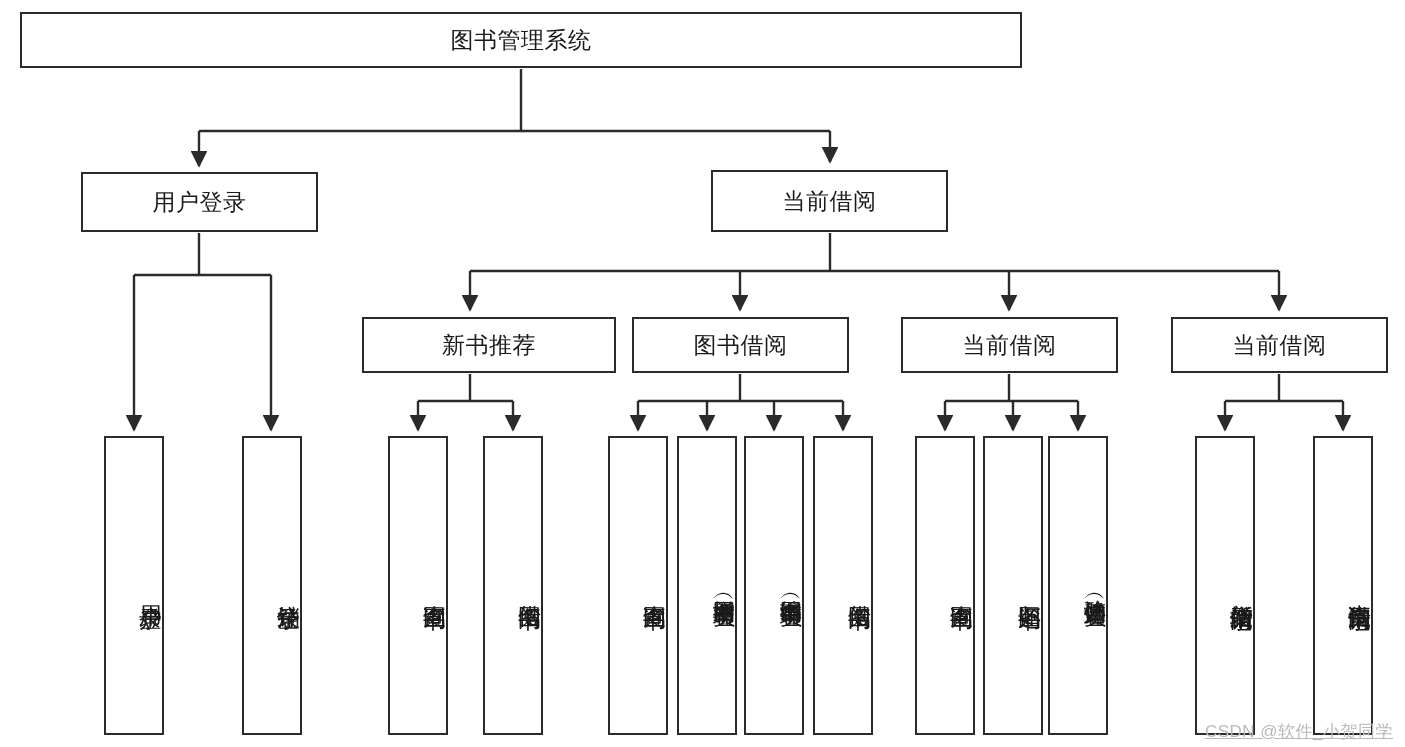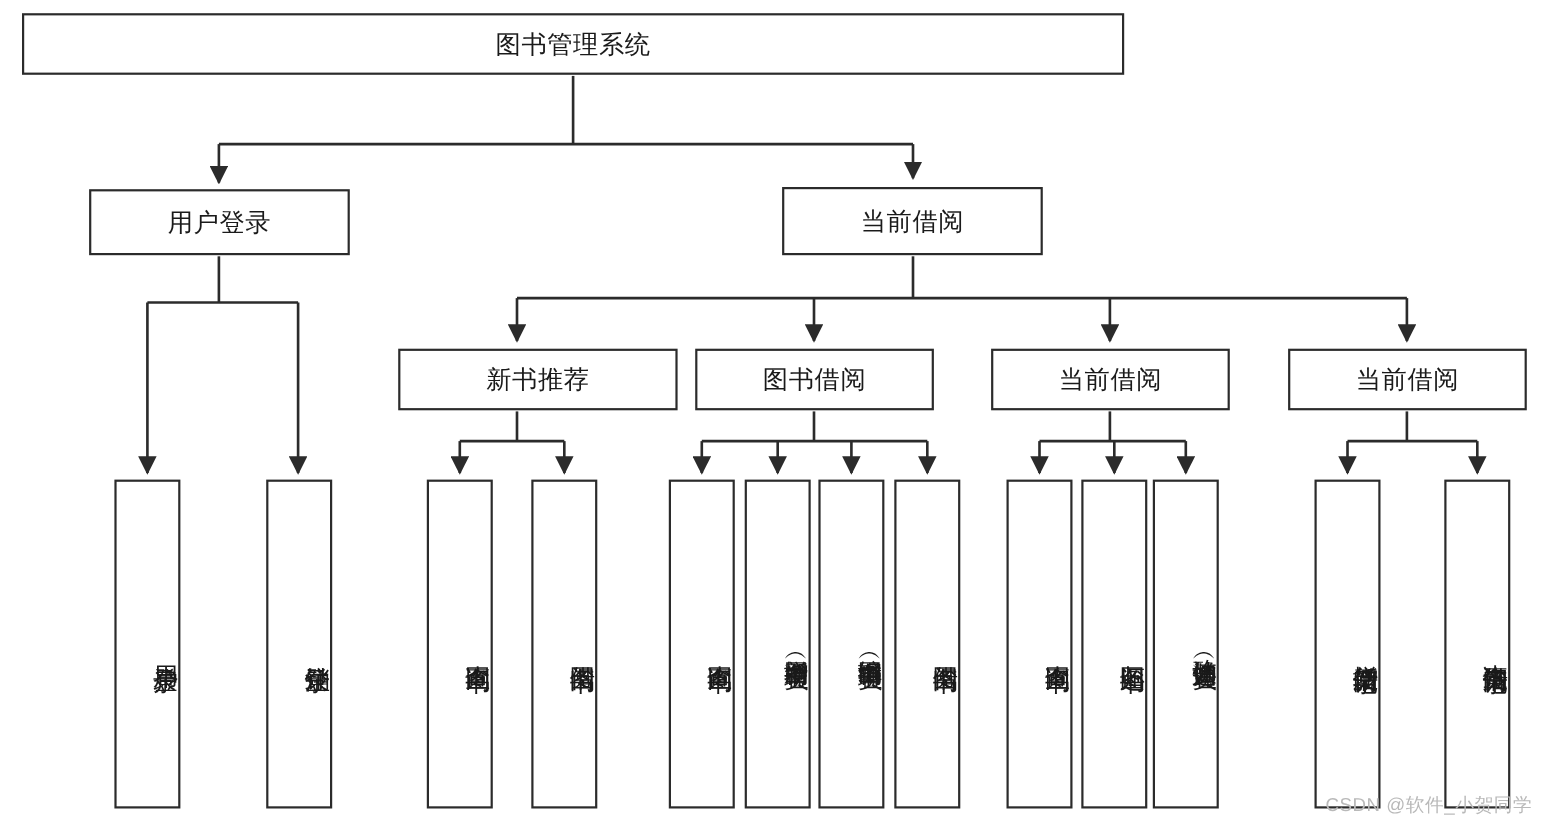--- a/index.html
+++ b/index.html
@@ -59,20 +59,21 @@
     white-space: nowrap;
   }
   #watermark {
     position: absolute;
     right: 12px;
     bottom: 4px;
     font-size: 17px;
     color: #b9b9b9;
     white-space: nowrap;
     letter-spacing: 0.5px;
+    text-decoration: underline;
   }
 </style>
 </head>
 <body>
 
 <div id="diagram-root">
 
   <svg id="edge-layer" viewBox="0 0 1405 747" xmlns="http://www.w3.org/2000/svg">
     <defs>
       <marker id="arrow" viewBox="0 0 10 10" refX="9" refY="5" markerWidth="7" markerHeight="7" orient="auto-start-reverse">

